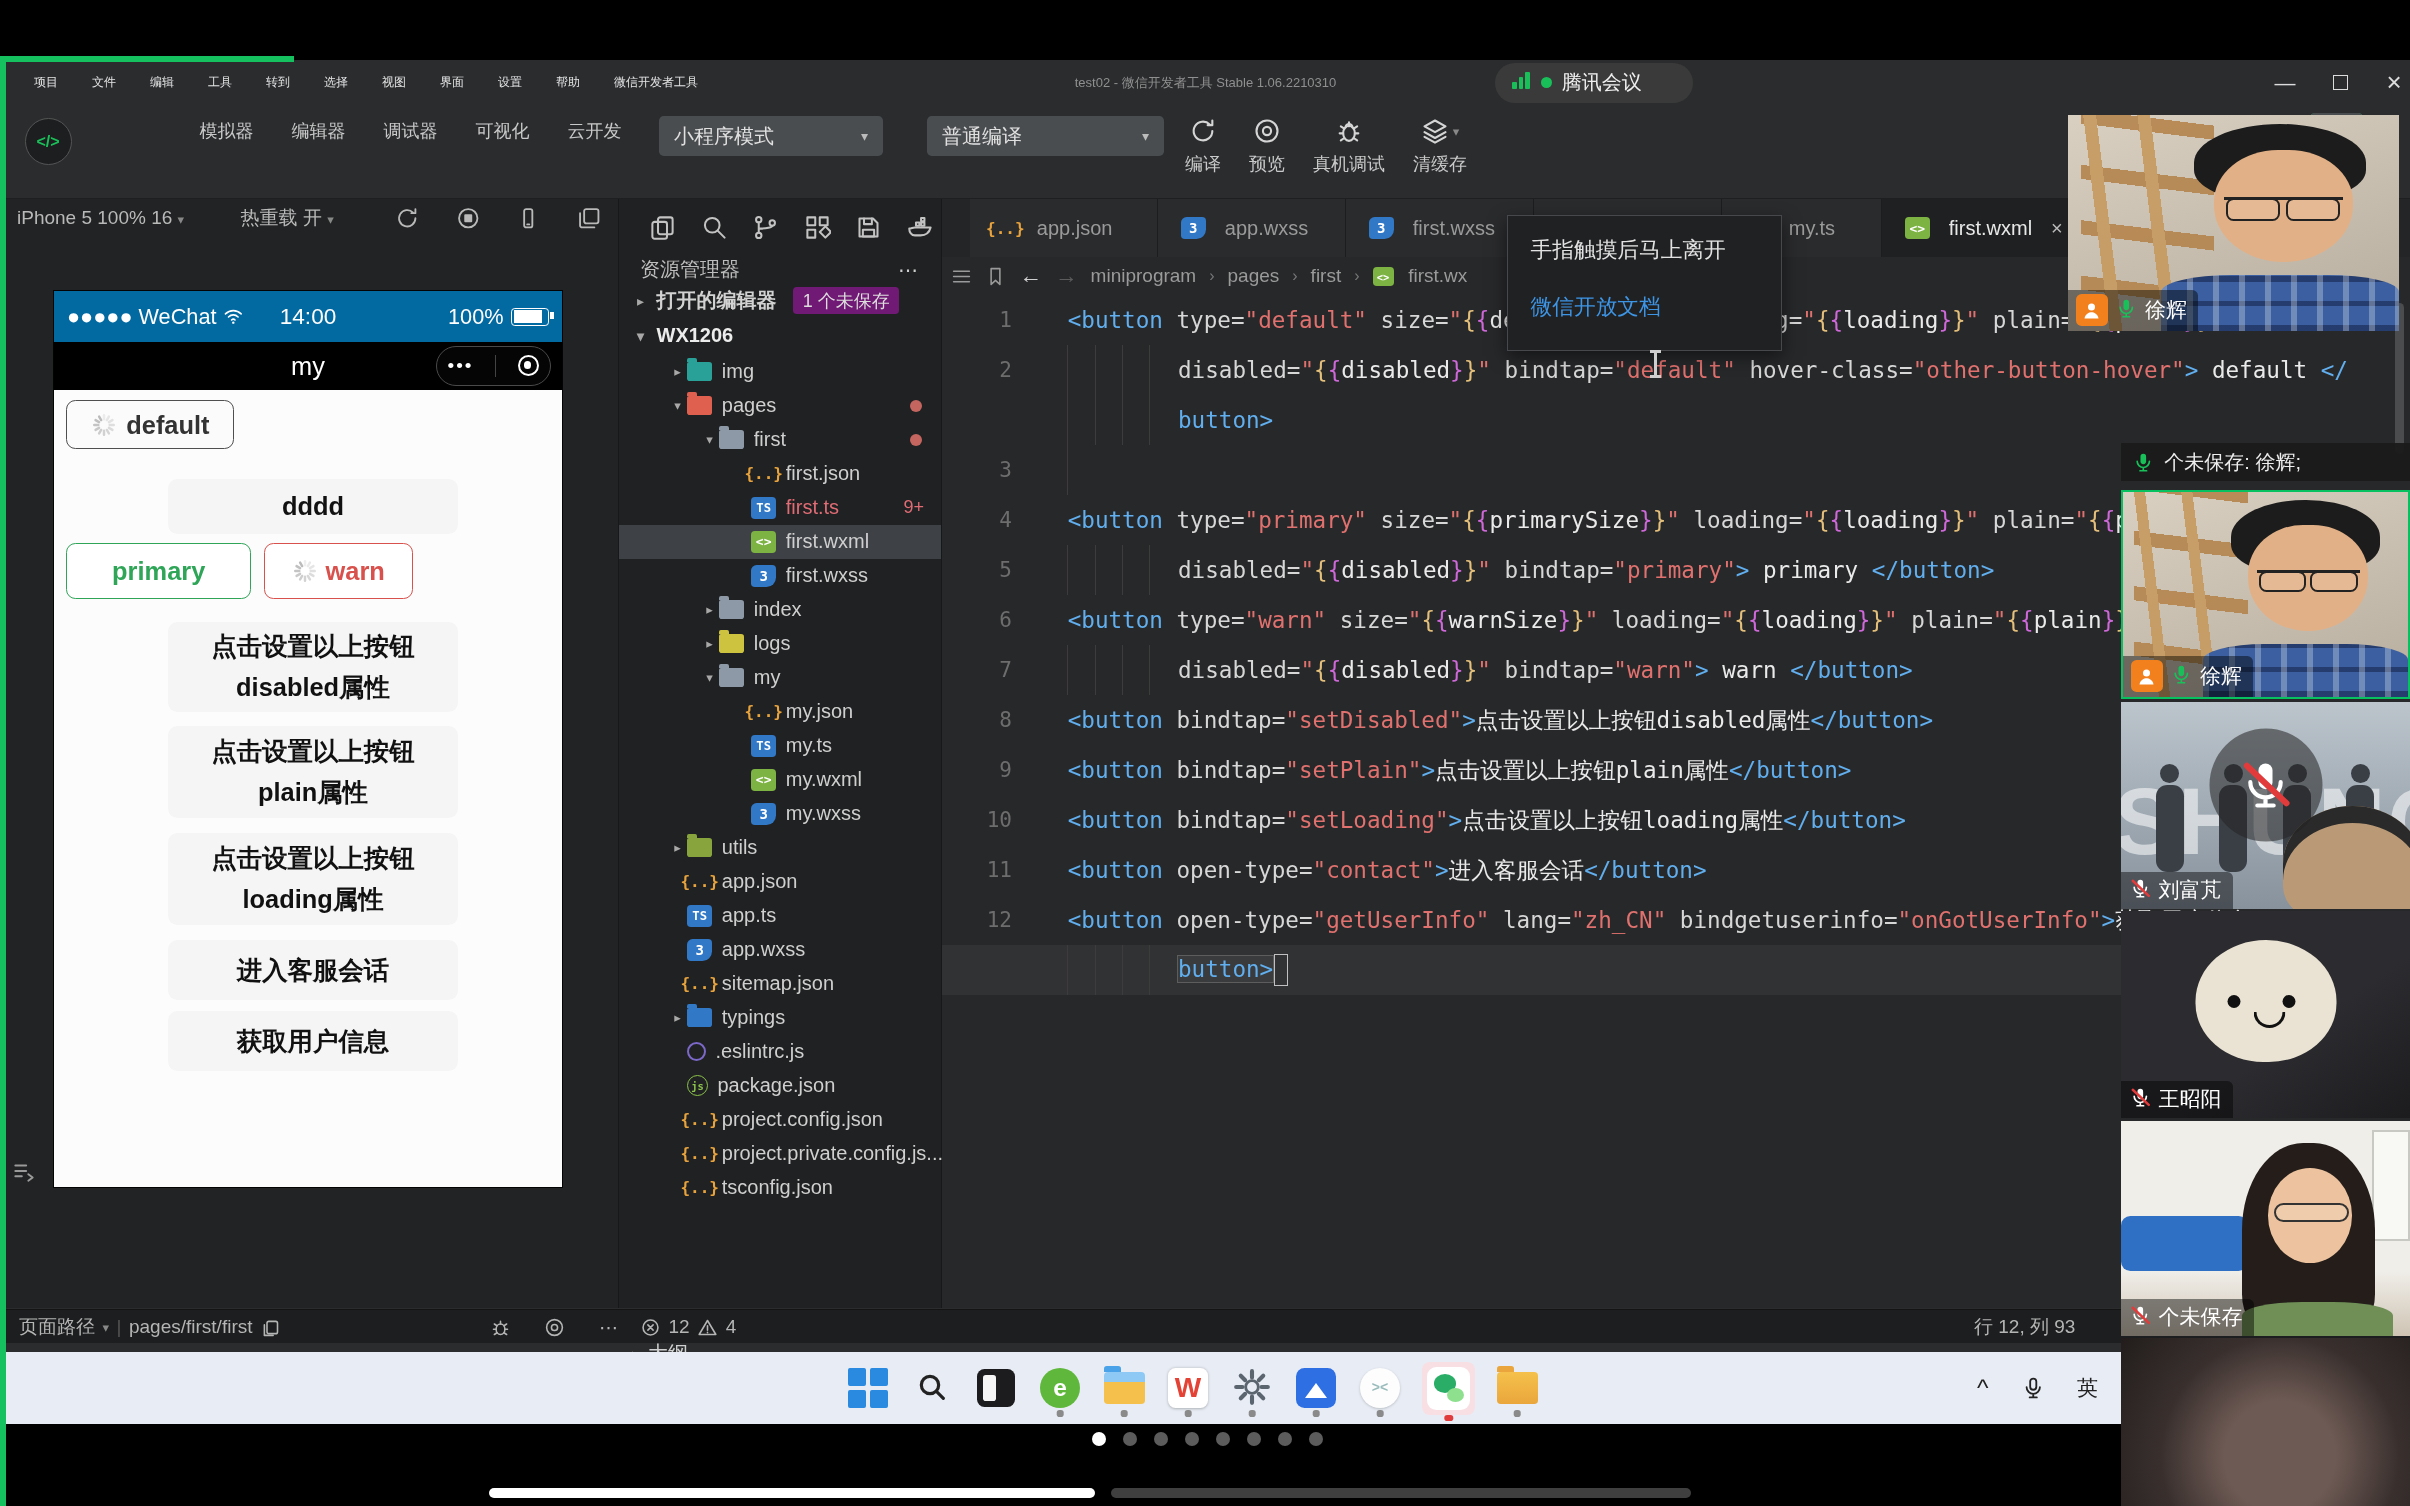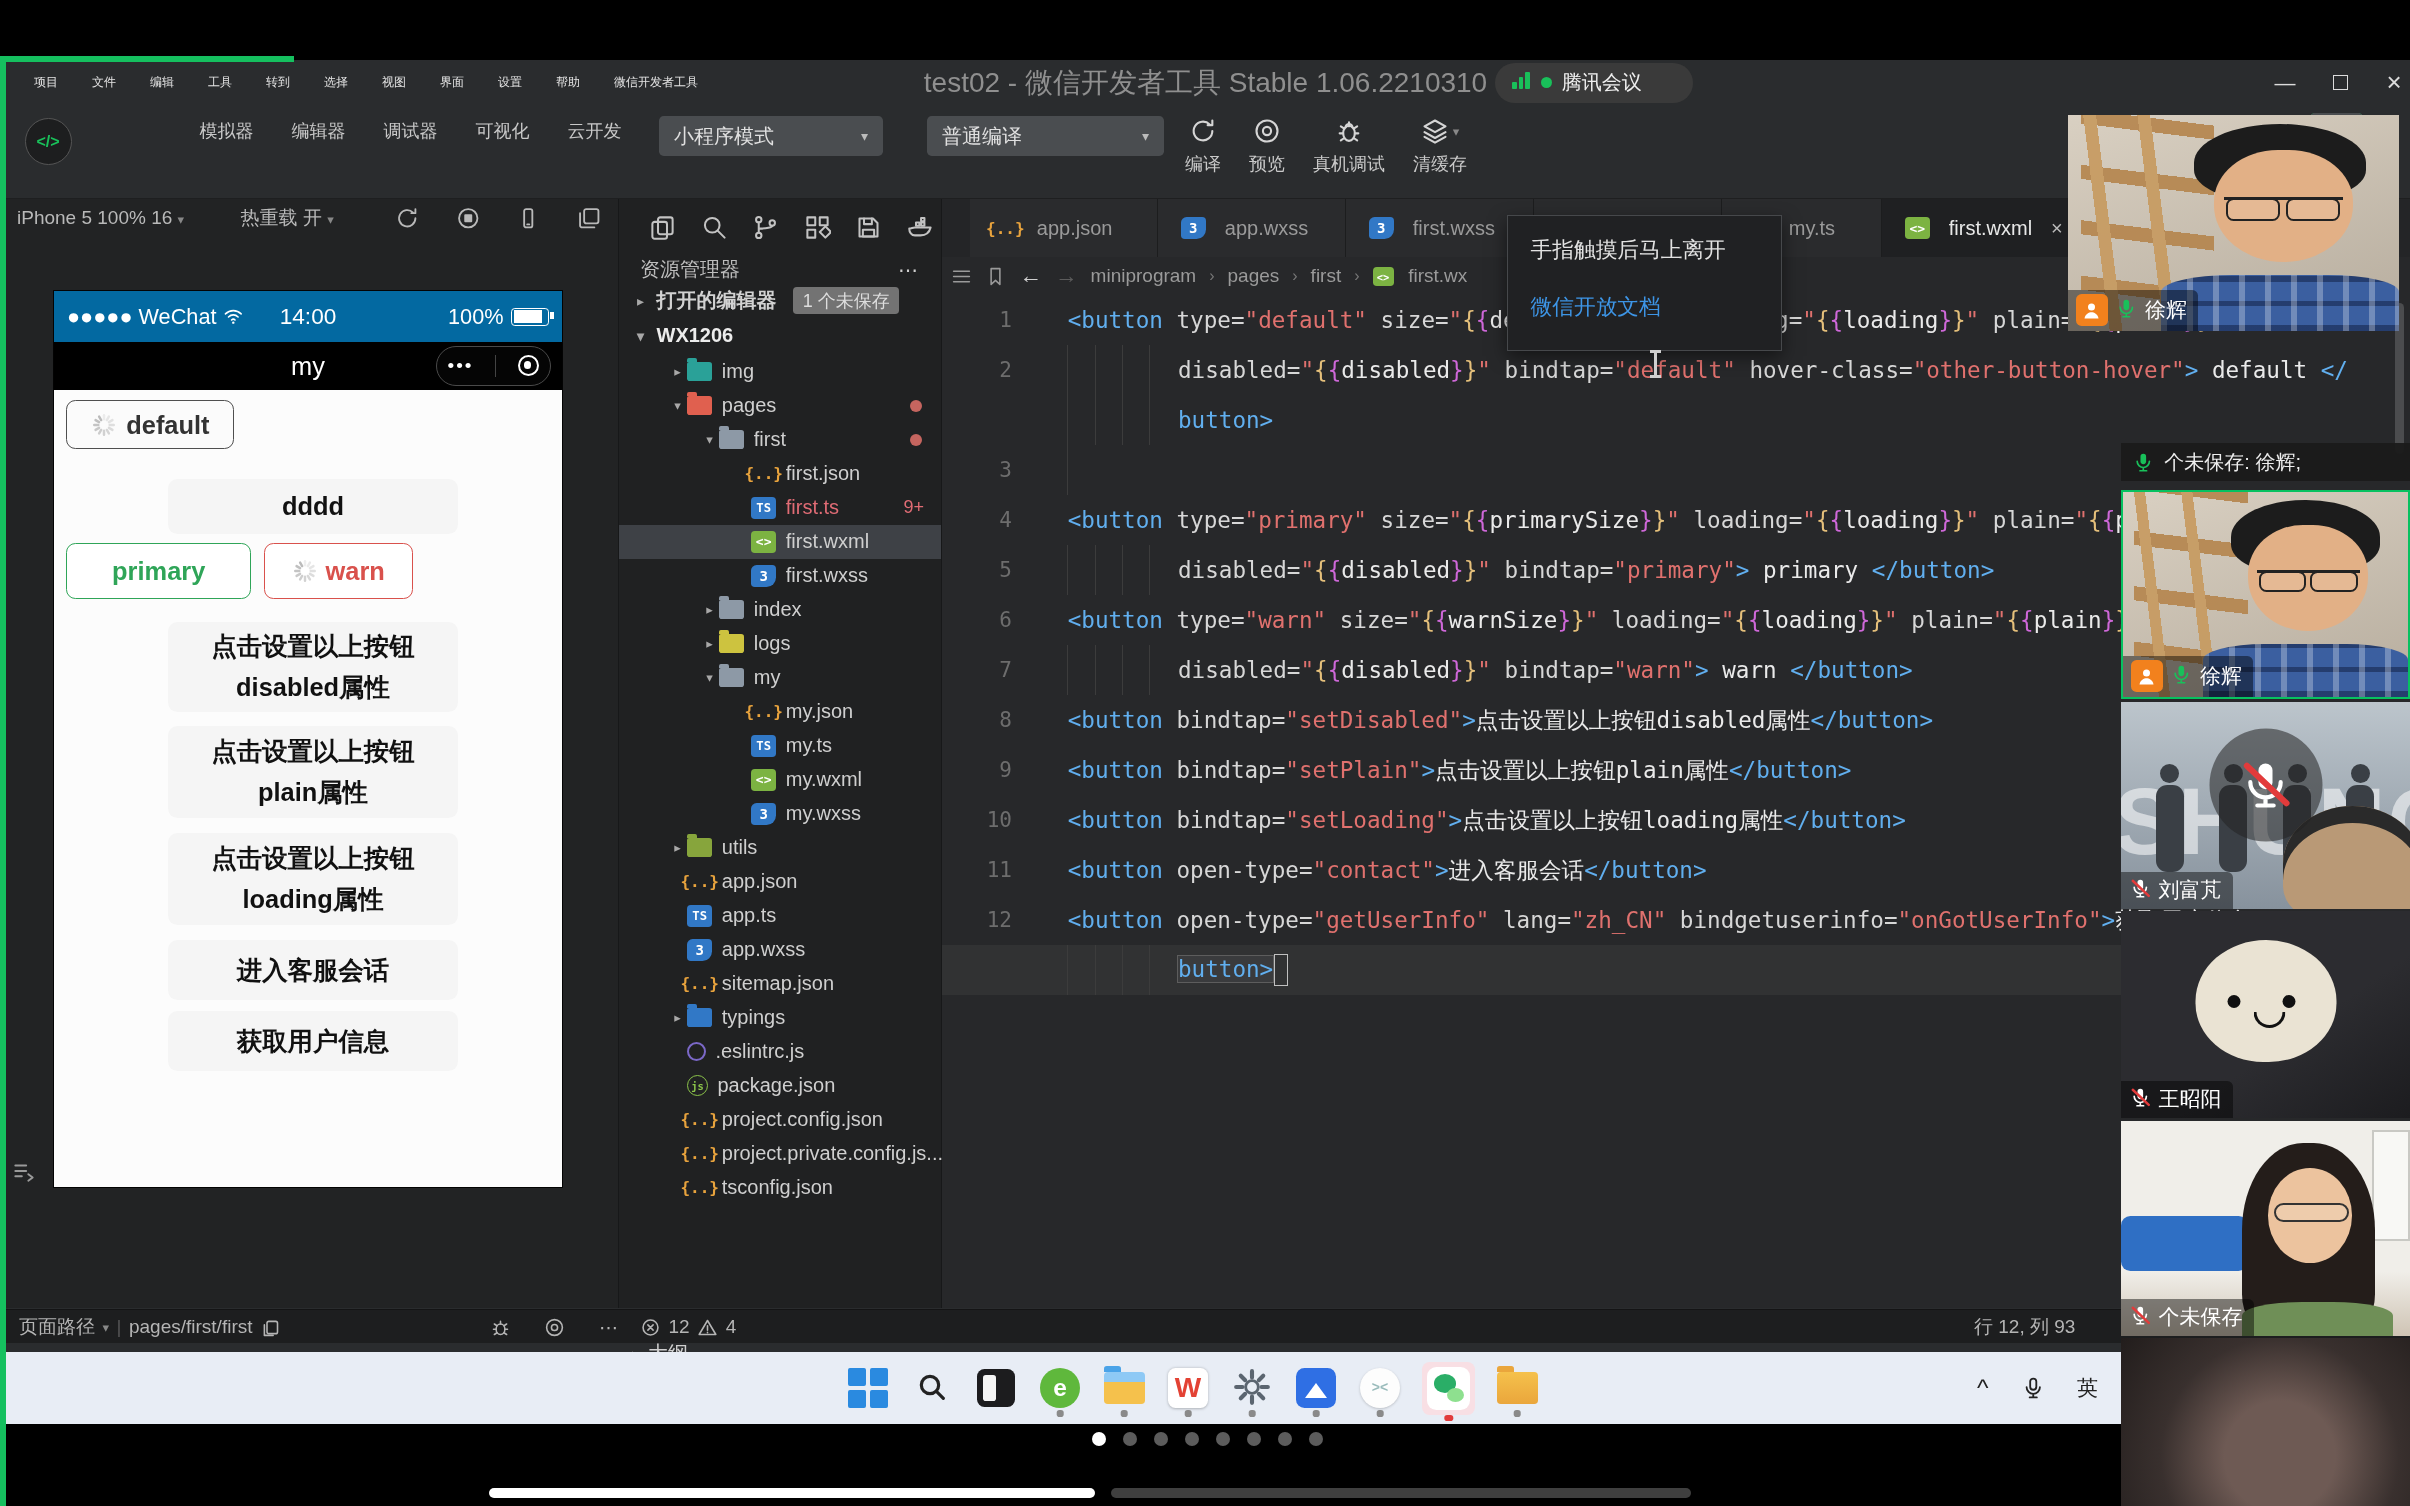--- a/index.html
+++ b/index.html
@@ -11,21 +11,21 @@
 .share-left { position:absolute; left:0; top:56px; width:5.6px; height:1450px; background:#15c05f; z-index:40; }
 .share-top { position:absolute; left:0; top:56px; width:294px; height:5.6px; background:#15c05f; z-index:40; }
 
 
 .app { position:absolute; left:0; top:60px; width:2411px; height:1292px; background:#2a2c2e; }
 
 
 .titlebar { position:relative; height:45px; display:flex; align-items:center; }
 .menubar { display:flex; gap:34px; padding-left:34px; font-size:12px; color:#e4e4e4; }
 .menubar span { cursor:default; }
-.win-title { position:absolute; left:0; right:0; text-align:center; font-size:28px; color:#8f8f8f; pointer-events:none; }
+.win-title { position:absolute; left:0; right:0; text-align:center; font-size:13px; color:#8f8f8f; pointer-events:none; }
 .win-controls { position:absolute; right:9.4px; top:0; height:45px; display:flex; align-items:center; gap:38px; color:#dcdcdc; font-size:21px; }
 .wc-max { width:15px; height:15px; border:1.9px solid #dcdcdc; display:inline-block; }
 .pill { position:absolute; left:1495px; top:2.8px; width:198px; height:40px; background:#3a3a3a; border-radius:20px; display:flex; align-items:center; gap:9.4px; padding:0 17px; color:#f0f0f0; font-size:20px; z-index:5; }
 .pill .bars i { display:inline-block; width:4.7px; background:#19c05a; margin-right:1.9px; border-radius:0.9px; }
 .pill .dot { width:11.3px; height:11.3px; border-radius:50%; background:#19c05a; }
 
 
 .toolbar { position:absolute; left:0; top:45px; width:100%; height:94px; border-bottom:0.9px solid #1e1f20; }
 .logo { position:absolute; left:24.5px; top:13px; width:47px; height:47px; border-radius:50%; background:#1d1e1f; border:1.9px solid #555; color:#19c05a; display:flex; align-items:center; justify-content:center; font-size:16px; font-weight:bold; }
 .modes { position:absolute; left:188px; top:7.5px; display:flex; gap:15px; }
@@ -77,21 +77,21 @@
 .console-toggle { position:absolute; left:11.3px; top:960px; color:#9a9a9a; }
 .console-toggle svg { width:26px; height:26px; }
 
 
 .act-strip { display:flex; gap:24.5px; padding:15px 0 0 30px; color:#c3c3c3; }
 .act-strip svg { width:27px; height:27px; cursor:pointer; }
 .exp-header { display:flex; align-items:center; margin-top:15px; padding:0 21px; color:#bdbdbd; font-size:20px; }
 .exp-header .more { margin-left:auto; letter-spacing:1.9px; color:#cfcfcf; cursor:pointer; }
 .exp-row { display:flex; align-items:center; height:35px; font-size:20px; color:#d2d2d2; padding-left:13px; gap:7.5px; cursor:pointer; }
 .exp-row .arr { width:17px; color:#a8a8a8; font-size:14px; text-align:center; }
-.badge-grey { background:#737373; color:#ddd; border-radius:3.8px; padding:1.9px 9.4px; font-size:18px; margin-left:9.4px; }
+.badge-grey { background:#701a75; color:#ddd; border-radius:3.8px; padding:1.9px 9.4px; font-size:18px; margin-left:9.4px; }
 .proj-row { font-weight:bold; color:#ececec; }
 .tree { margin-top:1.9px; }
 .trow { position:relative; display:flex; align-items:center; height:34px; font-size:20px; color:#cfcfcf; cursor:pointer; }
 .trow.sel { background:#3e4146; }
 .trow.red > .tlabel { color:#e06c75; }
 .trow .arr { width:19px; font-size:13px; color:#a8a8a8; text-align:center; flex:none; }
 .tbadge { position:absolute; right:17px; color:#e06c75; font-size:18px; }
 .tdot { position:absolute; right:19px; width:12.2px; height:12.2px; border-radius:50%; background:#c5655f; }
 .fi { flex:none; width:25.4px; height:22.6px; border-radius:3.8px; margin-right:9.4px; display:flex; align-items:center; justify-content:center; font-size:12.2px; font-weight:bold; font-family:"DejaVu Sans Mono",monospace; }
 .fi.json { color:#e8a33d; background:none; font-size:16px; }

